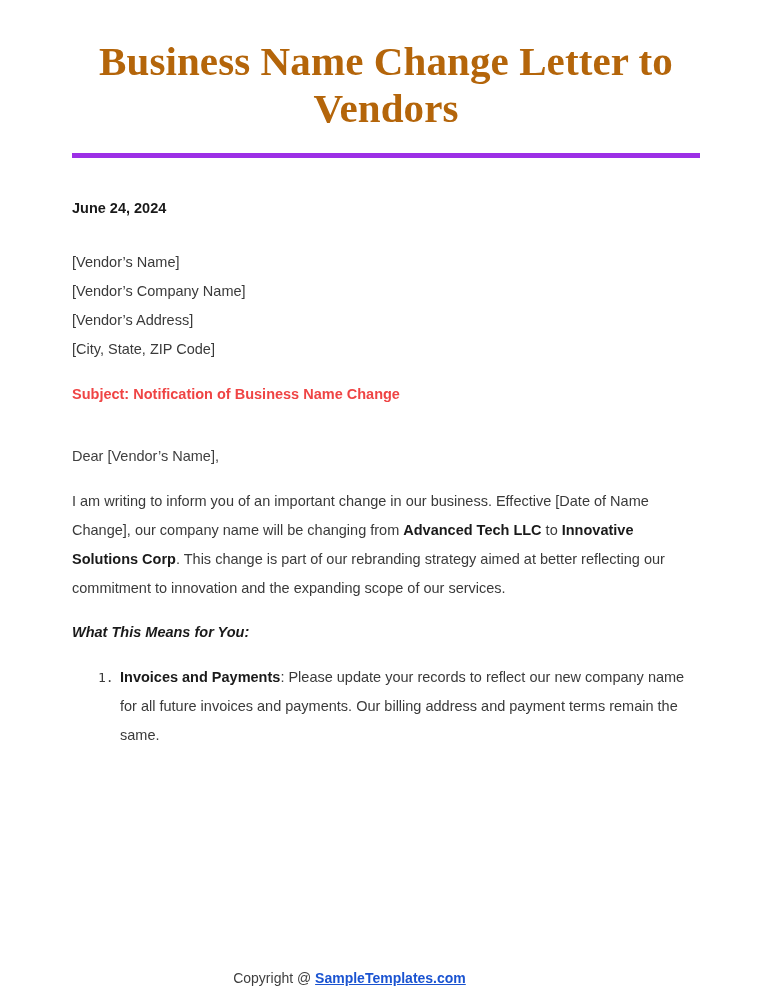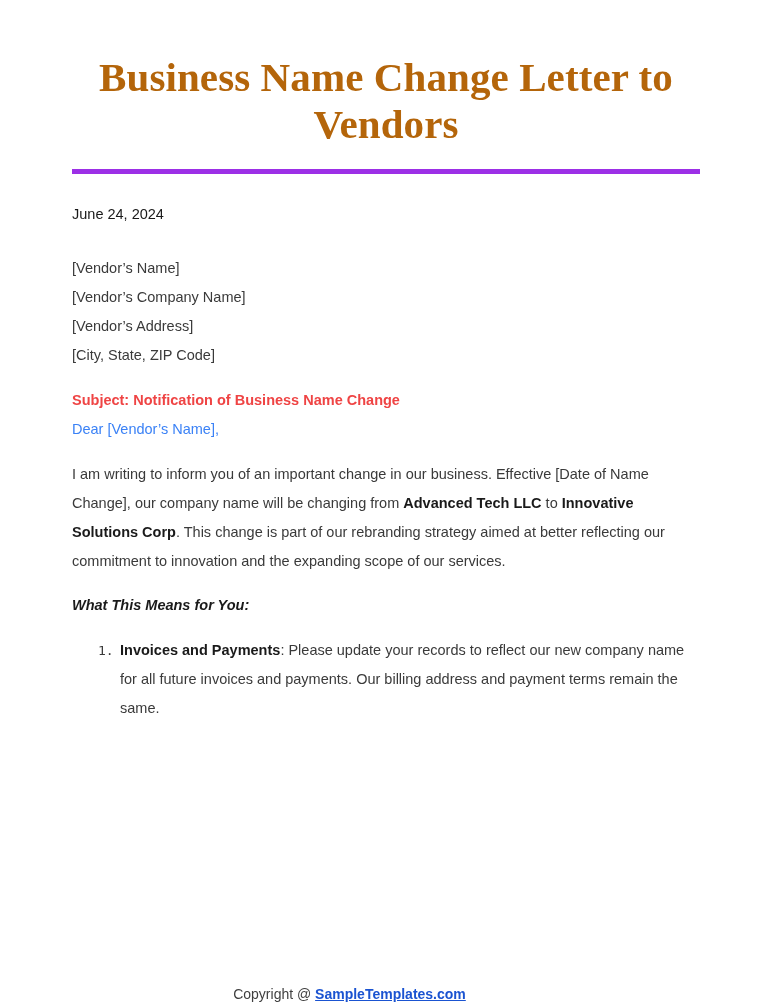--- a/index.html
+++ b/index.html
@@ -11,21 +11,21 @@
     width: 773px;
     height: 1008px;
     position: relative;
     font-family: "Liberation Sans", sans-serif;
     overflow: hidden;
   }
 
   .page {
     position: absolute;
     left: 0;
-    top: 16px;
+    top: 0;
     width: 773px;
     height: 960px;
     background: #ffffff;
     box-sizing: border-box;
   }
 
   .content {
     position: absolute;
     left: 72px;
     top: 0;
@@ -59,23 +59,23 @@
   .sender-line {
     font-size: 14.5px;
     font-weight: bold;
     color: #1a1a1a;
     line-height: 29px;
     white-space: pre;
   }
 
   
   .date-line {
-    margin-top: 26px;
-    font-size: 14.5px;
-    font-weight: normal;
+    margin-top: 36px;
+    font-size: 14.5px;
+    font-weight: bold;
     color: #1a1a1a;
     line-height: 29px;
   }
 
   
   .recipient-block {
     margin-top: 25px;
   }
   .recipient-line {
     font-size: 14.5px;
@@ -88,23 +88,23 @@
   .subject-line {
     margin-top: 16px;
     font-size: 14.5px;
     font-weight: bold;
     color: #ef4444;
     line-height: 29px;
   }
 
   
   .salutation {
-    margin-top: 0;
-    font-size: 14.5px;
-    color: #3b82f6;
+    margin-top: 33px;
+    font-size: 14.5px;
+    color: #404040;
     line-height: 29px;
   }
 
   
   .body-paragraph {
     margin-top: 16px;
     font-size: 14.5px;
     color: #3a3a3a;
     line-height: 29px;
     text-align: left;

